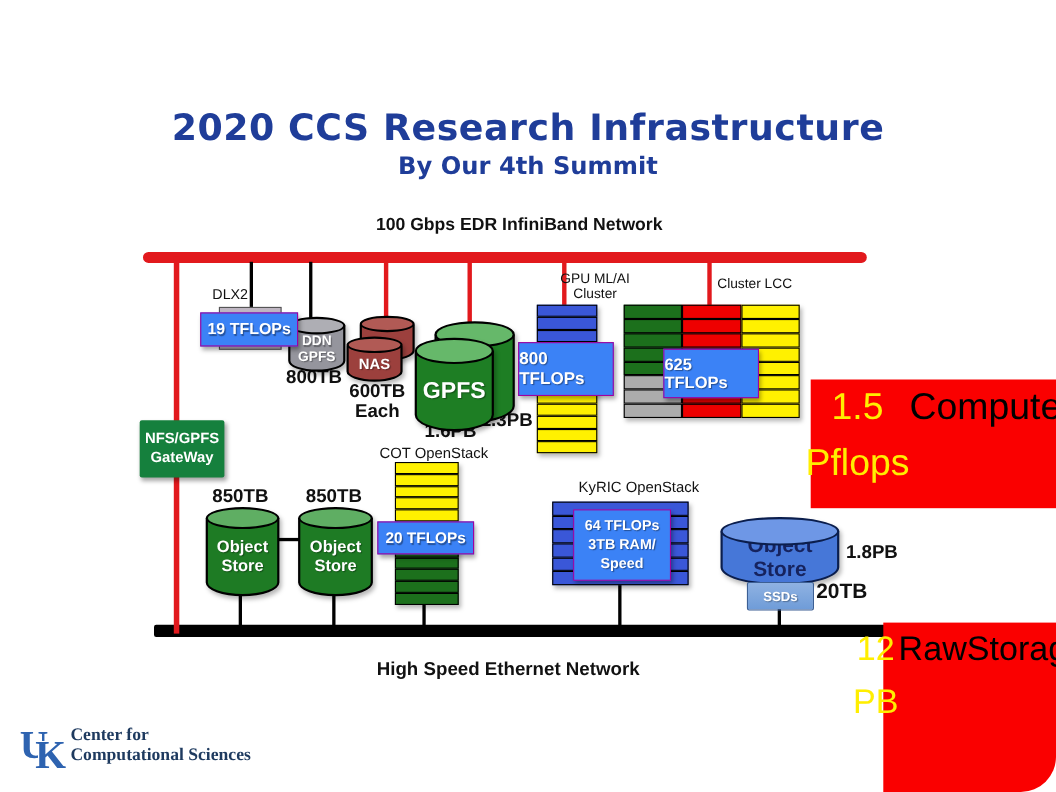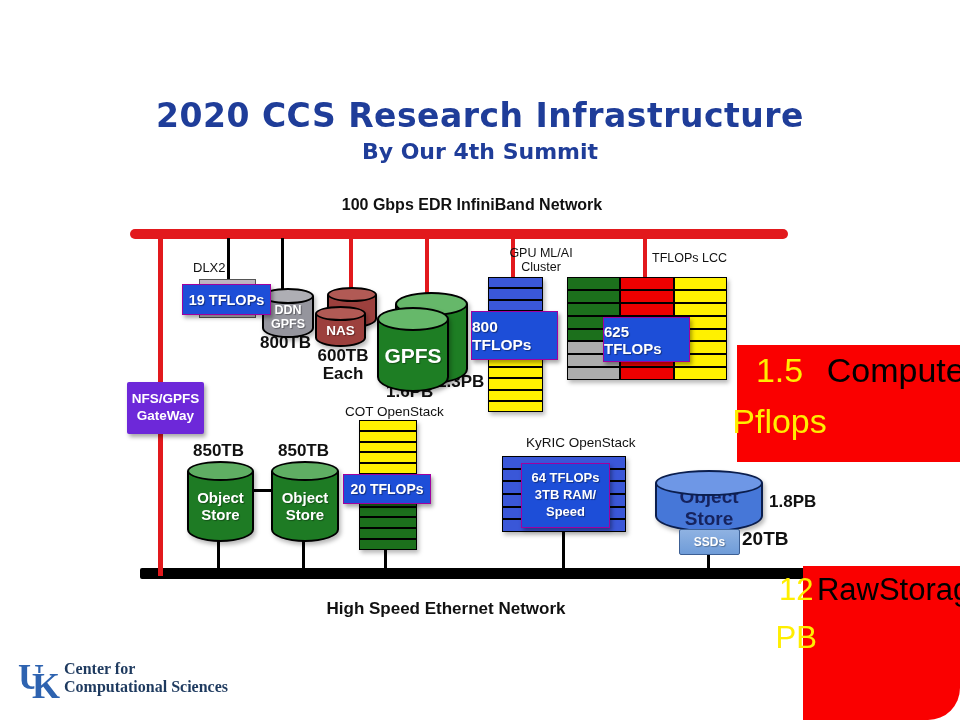--- a/index.html
+++ b/index.html
@@ -6,21 +6,21 @@
   #slide{position:relative;width:960px;height:720px;background:#fff;overflow:hidden;
          font-family:"Liberation Sans",sans-serif;border-radius:32px;}
   .abs{position:absolute;}
 
   
   #title{left:0;top:96px;width:960px;text-align:center;font-family:"DejaVu Sans",sans-serif;
          font-weight:bold;font-size:33px;color:#1f3d99;letter-spacing:.5px;}
   #subtitle{left:0;top:139px;width:960px;text-align:center;font-family:"DejaVu Sans",sans-serif;
          font-weight:bold;font-size:22px;color:#1f3d99;}
   #ib-label{left:272px;top:196px;width:400px;text-align:center;font-size:16px;font-weight:600;color:#111;}
-  #eth-label{left:266px;top:599px;width:360px;text-align:center;font-size:17px;font-weight:600;color:#111;}
+  #eth-label{left:282px;top:599px;width:360px;text-align:center;font-size:17px;font-weight:600;color:#111;}
 
   
   .redline{background:#e2191d;}
   .blackline{background:#000;}
   #bar-ib{left:130px;top:229px;width:658px;height:10px;background:#e2191d;border-radius:5px;}
   #bar-eth{left:140px;top:568px;width:666px;height:11px;background:#000;border-radius:2px;}
   #ln-left{left:158px;top:233px;width:5px;height:343px;}
   #ln-dlx2{left:227px;top:238px;width:3px;height:44px;}
   #ln-ddn{left:281px;top:238px;width:3px;height:54px;}
   #ln-nas{left:349px;top:238px;width:4px;height:55px;}
@@ -77,32 +77,32 @@
   
   .stack{position:absolute;display:flex;flex-direction:column;filter:drop-shadow(2px 3px 2px rgba(0,0,0,.28));}
   .stack .srow{flex:1;display:flex;}
   .stack .scell{flex:1;border:1.5px solid #000;box-sizing:border-box;}
   #stack-gpu{left:488px;top:277px;width:55px;height:135px;}
   #stack-hpc{left:567px;top:277px;width:160px;height:103px;}
   #stack-cot{left:359px;top:420px;width:58px;height:130px;}
   #stack-kyric{left:502px;top:456px;width:124px;height:76px;}
 
   
-  .chip{position:absolute;background:#1d4ed8;border:1px solid #a000a0;box-shadow:2px 3px 4px rgba(0,0,0,.35);
+  .chip{position:absolute;background:#3b82f6;border:1px solid #a000a0;box-shadow:2px 3px 4px rgba(0,0,0,.35);
         display:flex;flex-direction:column;align-items:center;justify-content:center;color:#fff;
         font-weight:600;text-shadow:1px 1px 1px rgba(0,0,0,.4);}
   #chip-19{left:182px;top:284px;width:87px;height:29px;font-size:14.5px;}
   #chip-800{left:471px;top:311px;width:85px;height:47px;font-size:15.5px;}
   #chip-625{left:603px;top:317px;width:85px;height:43px;font-size:15px;}
   #chip-20{left:343px;top:474px;width:86px;height:28px;font-size:14px;}
   #chip-64{left:521px;top:463px;width:87px;height:63px;font-size:13px;line-height:1.3;}
 
   
   #box-dlx2{left:199px;top:279px;width:55px;height:37px;background:#bfb6c2;border:1.5px solid #555;}
-  #box-nfs{left:127px;top:382px;width:77px;height:52px;background:#6d28d9;border-radius:2px;
+  #box-nfs{left:127px;top:382px;width:77px;height:52px;background:#15803d;border-radius:2px;
            box-shadow:2px 3px 4px rgba(0,0,0,.35);display:flex;flex-direction:column;align-items:center;
            justify-content:center;color:#fff;font-weight:600;font-size:13.5px;line-height:1.25;}
   #box-ssd{left:679px;top:529px;width:59px;height:24px;background:linear-gradient(#8fb2e2,#6f9cd8);
            border:1.5px solid #3c5f94;border-radius:2px;display:flex;align-items:center;justify-content:center;
            color:#fff;font-size:12px;font-weight:600;text-shadow:1px 1px 1px rgba(0,0,0,.3);}
 
   
   .callout{position:absolute;background:#fa0000;display:flex;flex-direction:row;
            justify-content:center;text-align:center;}
   #co-compute{left:737px;top:345px;width:223px;height:117px;font-size:34px;line-height:1.5;}
@@ -150,21 +150,21 @@
   <div class="abs lbl" id="lbl-600tb">
     <div>600TB</div>
     <div>Each</div>
   </div>
   <div class="abs lbl" id="lbl-16pb">1.6PB</div>
   <div class="abs lbl" id="lbl-13pb">1.3PB</div>
   <div class="abs lbl" id="lbl-gpu">
     <div>GPU ML/AI</div>
     <div>Cluster</div>
   </div>
-  <div class="abs lbl" id="lbl-hpc">TFLOPs LCC</div>
+  <div class="abs lbl" id="lbl-hpc">Cluster LCC</div>
   <div class="abs lbl" id="lbl-850a">850TB</div>
   <div class="abs lbl" id="lbl-850b">850TB</div>
   <div class="abs lbl" id="lbl-cot">COT OpenStack</div>
   <div class="abs lbl" id="lbl-kyric">KyRIC OpenStack</div>
   <div class="abs lbl" id="lbl-18pb">1.8PB</div>
   <div class="abs lbl" id="lbl-20tb">20TB</div>
 
   <div class="abs" id="box-dlx2"></div>
 
   <div class="cyl" id="cyl-ddn">

